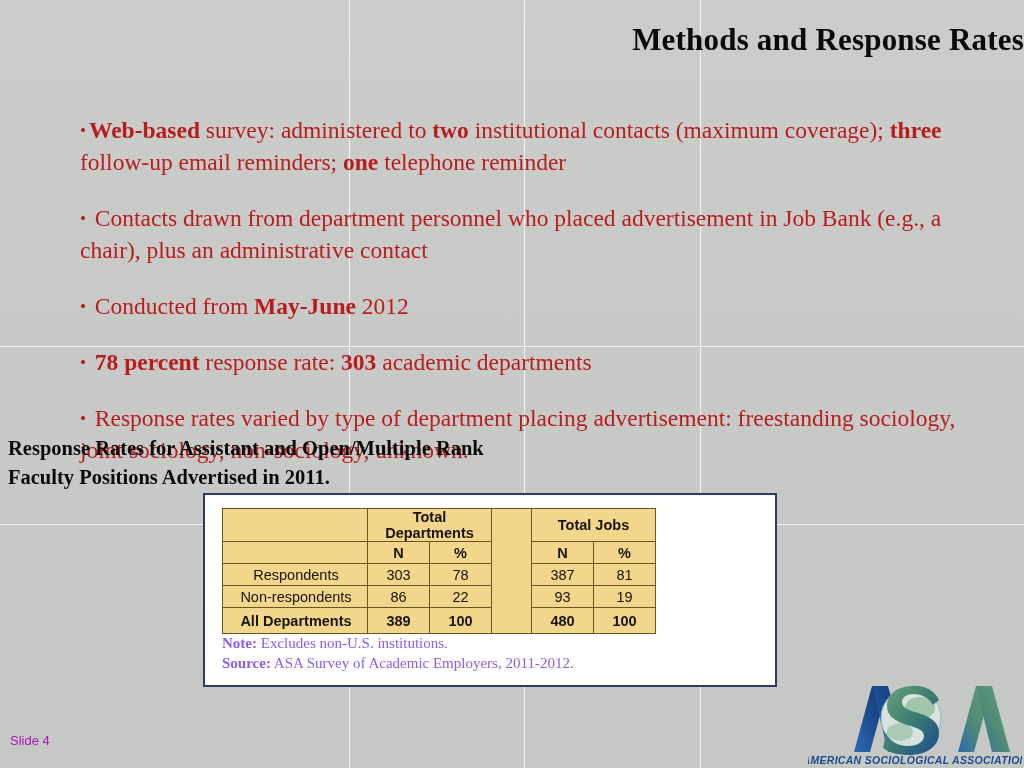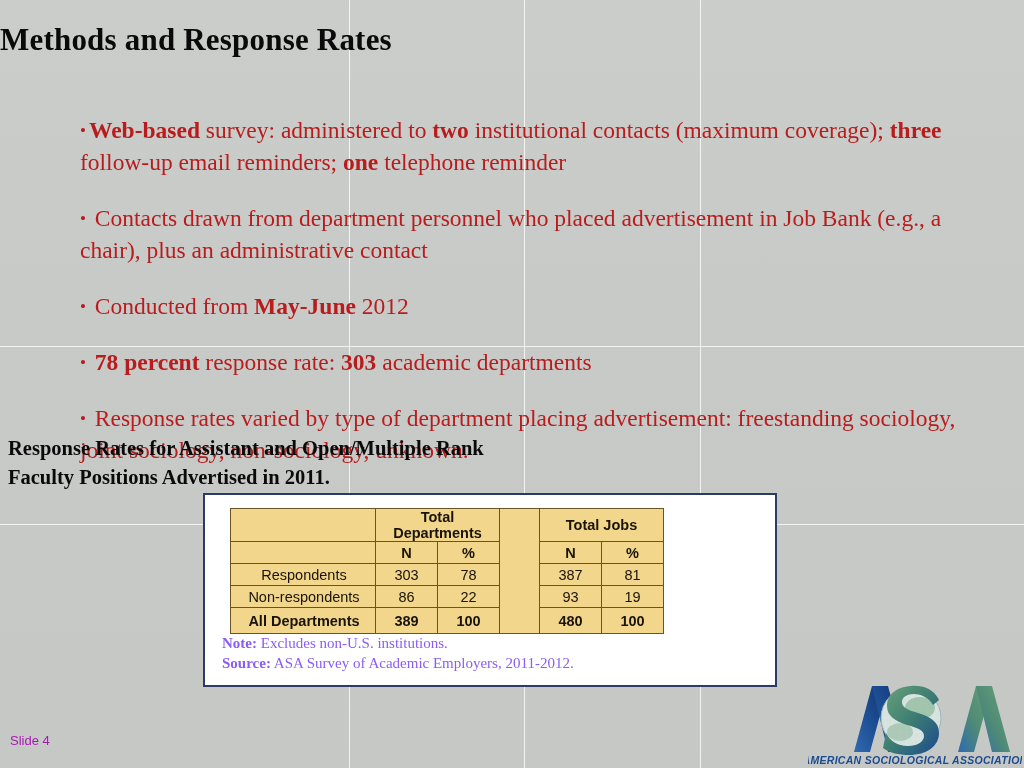--- a/index.html
+++ b/index.html
@@ -40,21 +40,21 @@
   #slide {
     position: absolute;
     inset: 0;
   }
 
   #slide-title {
     position: absolute;
     top: 22px;
     left: 0;
     width: 1024px;
-    text-align: left;
+    text-align: right;
     font-size: 31px;
     font-weight: bold;
     color: #0a0a0a;
     letter-spacing: 0.2px;
   }
 
   #bullet-list {
     position: absolute;
     top: 90px;
     left: 80px;
@@ -94,21 +94,21 @@
     top: 493px;
     width: 574px;
     height: 194px;
     background: #ffffff;
     border: 2px solid #2c3a66;
     box-sizing: border-box;
   }
 
   #stats-table {
     position: absolute;
-    left: 25px;
+    left: 17px;
     top: 13px;
     border-collapse: collapse;
     font-family: "Liberation Sans", sans-serif;
   }
   #stats-table td, #stats-table th {
     background: #f2d68c;
     border: 1px solid #6b5424;
     color: #191308;
     font-size: 14.5px;
     font-weight: normal;

